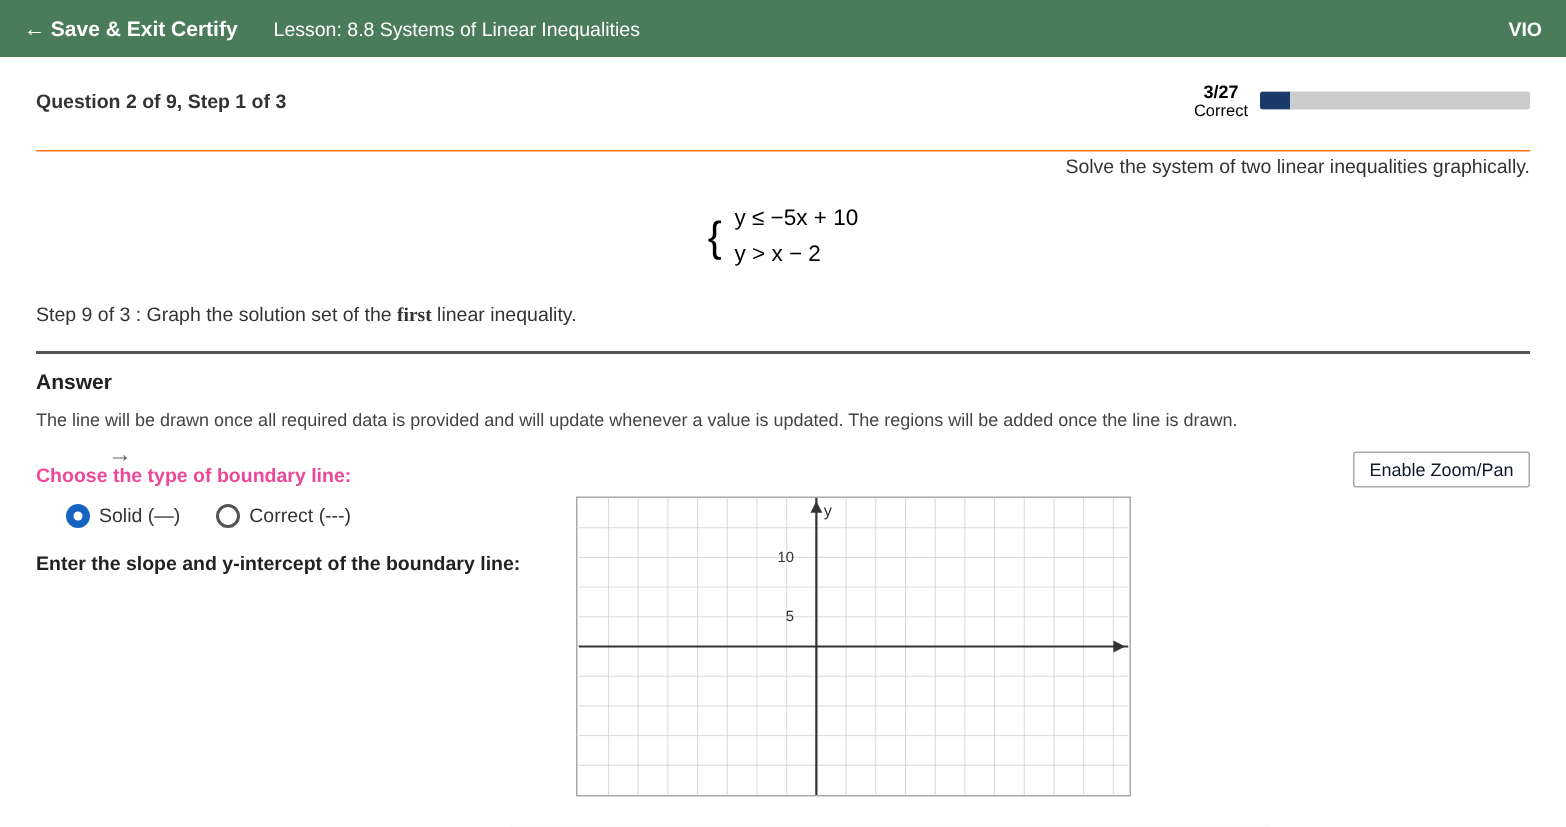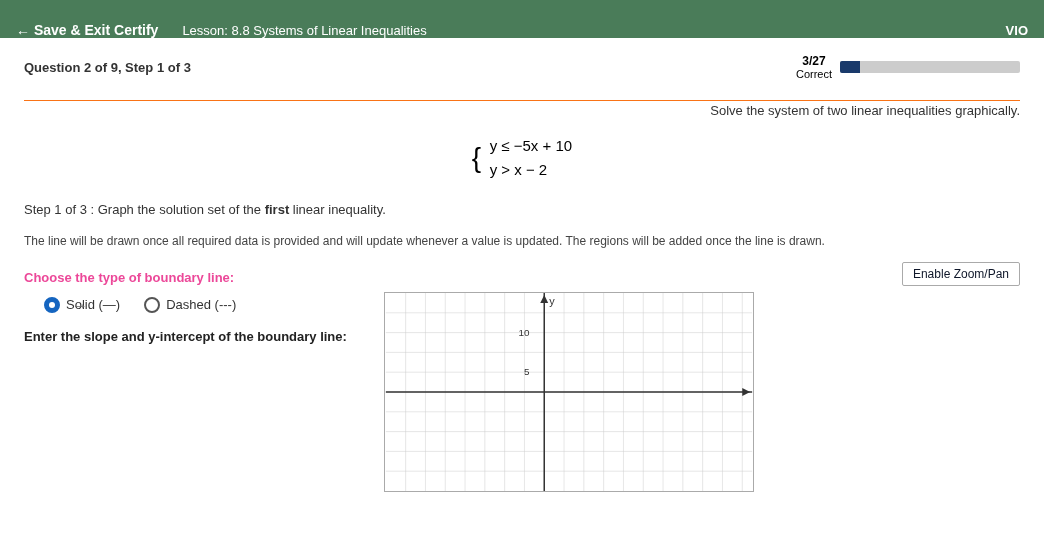--- a/index.html
+++ b/index.html
@@ -2,21 +2,21 @@
 <html><head>
   <meta charset="utf-8">
   <style>
     * { box-sizing: border-box; margin: 0; padding: 0; }
     body { font-family: Arial, sans-serif; background: #f0f0f0; width: 1044px; min-height: 551px; overflow: hidden; }
 
     .top-bar {
       background: #4a7c59;
       height: 38px;
       display: flex;
-      align-items: flex-end;
+      align-items: center;
       padding: 0 16px;
       color: white;
       font-size: 14px;
     }
     .top-bar-left {
       display: flex;
       align-items: center;
       gap: 8px;
       font-weight: bold;
     }
@@ -104,21 +104,21 @@
     .equation-line {
       font-size: 15px;
       line-height: 1.6;
     }
 
     .step-instruction {
       font-size: 13px;
       color: #333;
       margin-bottom: 16px;
     }
-    .step-instruction strong { font-weight: bold; }
+    .step-instruction strong { font-weight: bold; font-family: Liberation Serif, serif; }
 
     .answer-section {
       border-top: 2px solid #555;
       padding-top: 10px;
       margin-bottom: 10px;
     }
     .answer-label {
       font-weight: bold;
       font-size: 14px;
       color: #222;
@@ -262,42 +262,45 @@
 
   <div class="equation-box">
     <span class="equation-brace">{</span>
     <div class="equation-lines">
       <div class="equation-line">y ≤ −5x + 10</div>
       <div class="equation-line">y &gt; x − 2</div>
     </div>
   </div>
 
   <div class="step-instruction">
-    <span>Step 1 of 3 : </span>
+    <span>Step 9 of 3 : </span>
     <span>Graph the solution set of the </span>
     <strong>first</strong>
     <span> linear inequality.</span>
   </div>
 
+  <div class="answer-section">
+    <div class="answer-label">Answer</div>
+  </div>
 
   <div class="info-text">The line will be drawn once all required data is provided and will update whenever a value is updated. The regions will be added once the line is drawn.</div>
 
   <div class="content-row">
 
     <div class="controls-panel">
       <div class="boundary-label">Choose the type of boundary line:</div>
 
       <div class="radio-group">
         <label class="radio-option">
           <div class="radio-circle selected"></div>
           <span>Solid (—)</span>
         </label>
         <label class="radio-option">
           <div class="radio-circle"></div>
-          <span>Dashed (---)</span>
+          <span>Correct (---)</span>
         </label>
       </div>
 
       <div class="slope-label">Enter the slope and y-intercept of the boundary line:</div>
     </div>
 
     <div class="graph-area">
       <div class="zoom-pan-row">
         <button class="zoom-pan-btn">Enable Zoom/Pan</button>
       </div>

